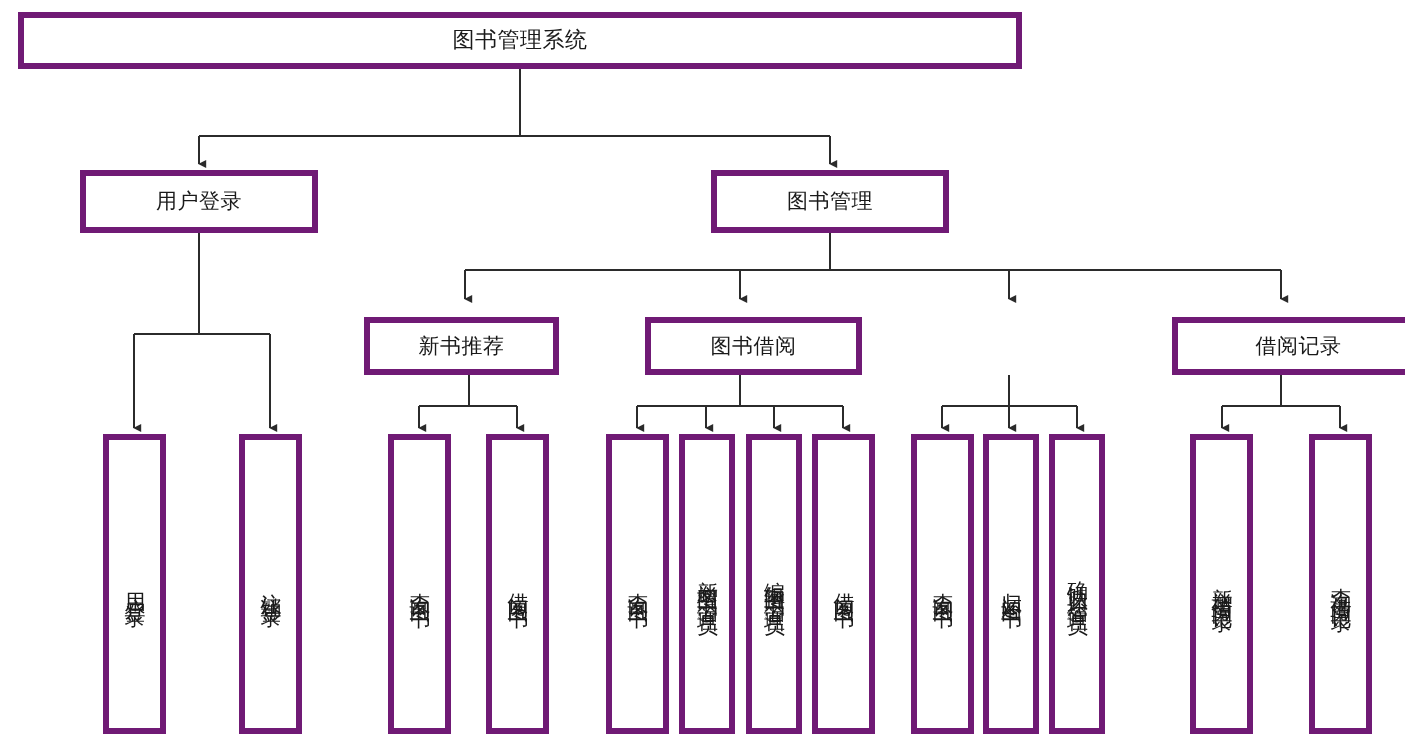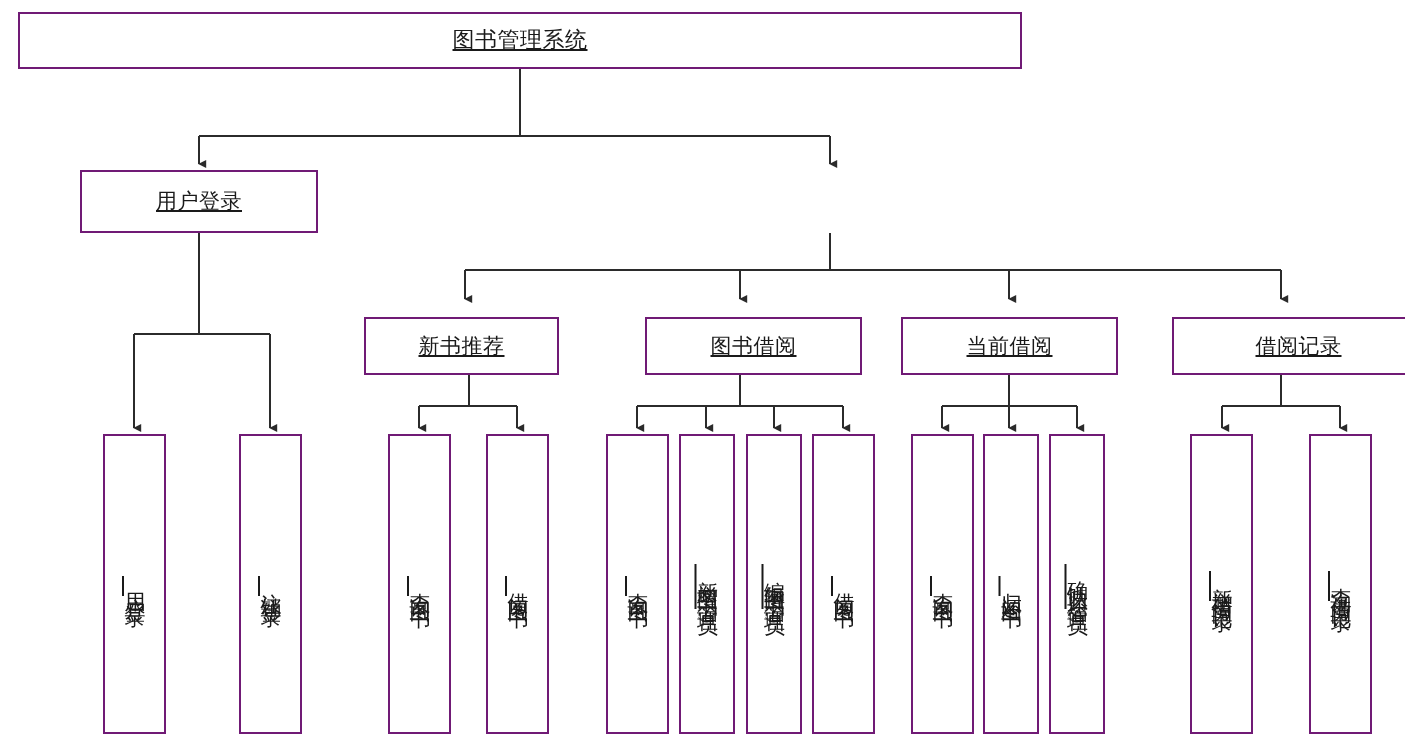--- a/index.html
+++ b/index.html
@@ -23,26 +23,25 @@
     left: 0;
     top: 0;
     width: 1405px;
     height: 747px;
     pointer-events: none;
   }
   .node {
     position: absolute;
     box-sizing: border-box;
     background: #ffffff;
-    border: 2px solid #701a75;
+    border: 6px solid #701a75;
     display: flex;
     align-items: center;
     justify-content: center;
     color: #1a1a1a;
-    text-decoration: underline;
   }
   .node .node-label {
     display: block;
     text-align: center;
     line-height: 1.28;
   }
   
   .node.horiz .node-label {
     font-size: 21px;
     letter-spacing: 0.5px;
@@ -131,30 +130,30 @@
     </g>
   </svg>
 
   <div class="node horiz root" style="left:18px; top:12px; width:1004px; height:57px;">
     <span class="node-label">图书管理系统</span>
   </div>
 
   <div class="node horiz" style="left:80px; top:170px; width:238px; height:63px;">
     <span class="node-label">用户登录</span>
   </div>
+  <div class="node horiz" style="left:711px; top:170px; width:238px; height:63px;">
+    <span class="node-label">图书管理</span>
+  </div>
 
   <div class="node horiz" style="left:364px; top:317px; width:195px; height:58px;">
     <span class="node-label">新书推荐</span>
   </div>
   <div class="node horiz" style="left:645px; top:317px; width:217px; height:58px;">
     <span class="node-label">图书借阅</span>
   </div>
-  <div class="node horiz" style="left:901px; top:317px; width:217px; height:58px;">
-    <span class="node-label">当前借阅</span>
-  </div>
   <div class="node horiz" style="left:1172px; top:317px; width:253px; height:58px;">
     <span class="node-label">借阅记录</span>
   </div>
 
   <div class="node vert" style="left:103px; top:434px; width:63px; height:300px;">
     <span class="node-label">用户登录</span>
   </div>
   <div class="node vert" style="left:239px; top:434px; width:63px; height:300px;">
     <span class="node-label">注销登录</span>
   </div>

